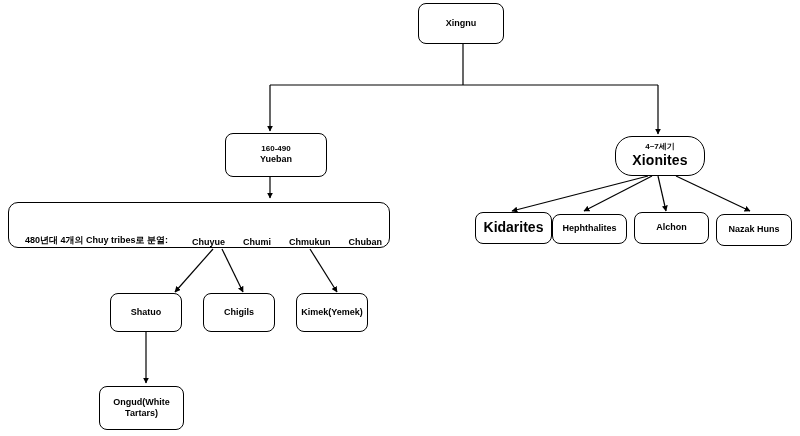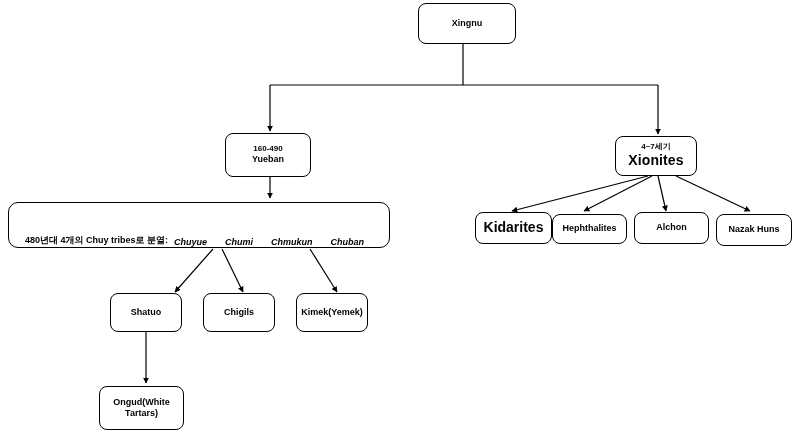--- a/index.html
+++ b/index.html
@@ -52,22 +52,21 @@
     z-index:3;
     font-size:9px;
     font-weight:bold;
   }
   .bar .lead{
     margin-left:16px;
     white-space:nowrap;
   }
   .bar .tribes{
     display:flex;
-    margin-left:6px;
-    font-style:italic;
+    margin-left:24px;
   }
   .bar .tribes span{
     white-space:nowrap;
     margin-right:18px;
   }
   svg.edges{
     position:absolute;
     left:0;top:0;
     width:800px;height:436px;
     z-index:1;
@@ -101,30 +100,30 @@
     <path d="M 658 176 L 666 211" stroke="#000000" stroke-width="1.2" fill="none" marker-end="url(#arrow)"></path>
     <path d="M 676 176 L 750 211" stroke="#000000" stroke-width="1.2" fill="none" marker-end="url(#arrow)"></path>
 
     <path d="M 213 249 L 175 292" stroke="#000000" stroke-width="1.2" fill="none" marker-end="url(#arrow)"></path>
     <path d="M 222 249 L 243 292" stroke="#000000" stroke-width="1.2" fill="none" marker-end="url(#arrow)"></path>
     <path d="M 310 249 L 337 292" stroke="#000000" stroke-width="1.2" fill="none" marker-end="url(#arrow)"></path>
 
     <path d="M 146 332 L 146 383" stroke="#000000" stroke-width="1.2" fill="none" marker-end="url(#arrow)"></path>
   </svg>
 
-  <div class="node" style="left:418px; top:3px; width:98px; height:41px;">
+  <div class="node" style="left:418px; top:3px; width:86px; height:41px;">
     <span class="main">Xingnu</span>
   </div>
 
-  <div class="node" style="left:225px; top:133px; width:86px; height:44px;">
+  <div class="node" style="left:225px; top:133px; width:102px; height:44px;">
     <span class="sub">160-490</span>
     <span class="main">Yueban</span>
   </div>
 
-  <div class="node big" style="left:615px; top:136px; width:82px; height:40px;">
+  <div class="node big" style="left:615px; top:136px; width:90px; height:40px;border-radius:17px;">
     <span class="sub">4~7세기</span>
     <span class="main">Xionites</span>
   </div>
 
   <div class="node med" style="left:475px; top:212px; width:77px; height:32px;">
     <span class="main">Kidarites</span>
   </div>
 
   <div class="node" style="left:634px; top:212px; width:75px; height:32px;">
     <span class="main">Alchon</span>

